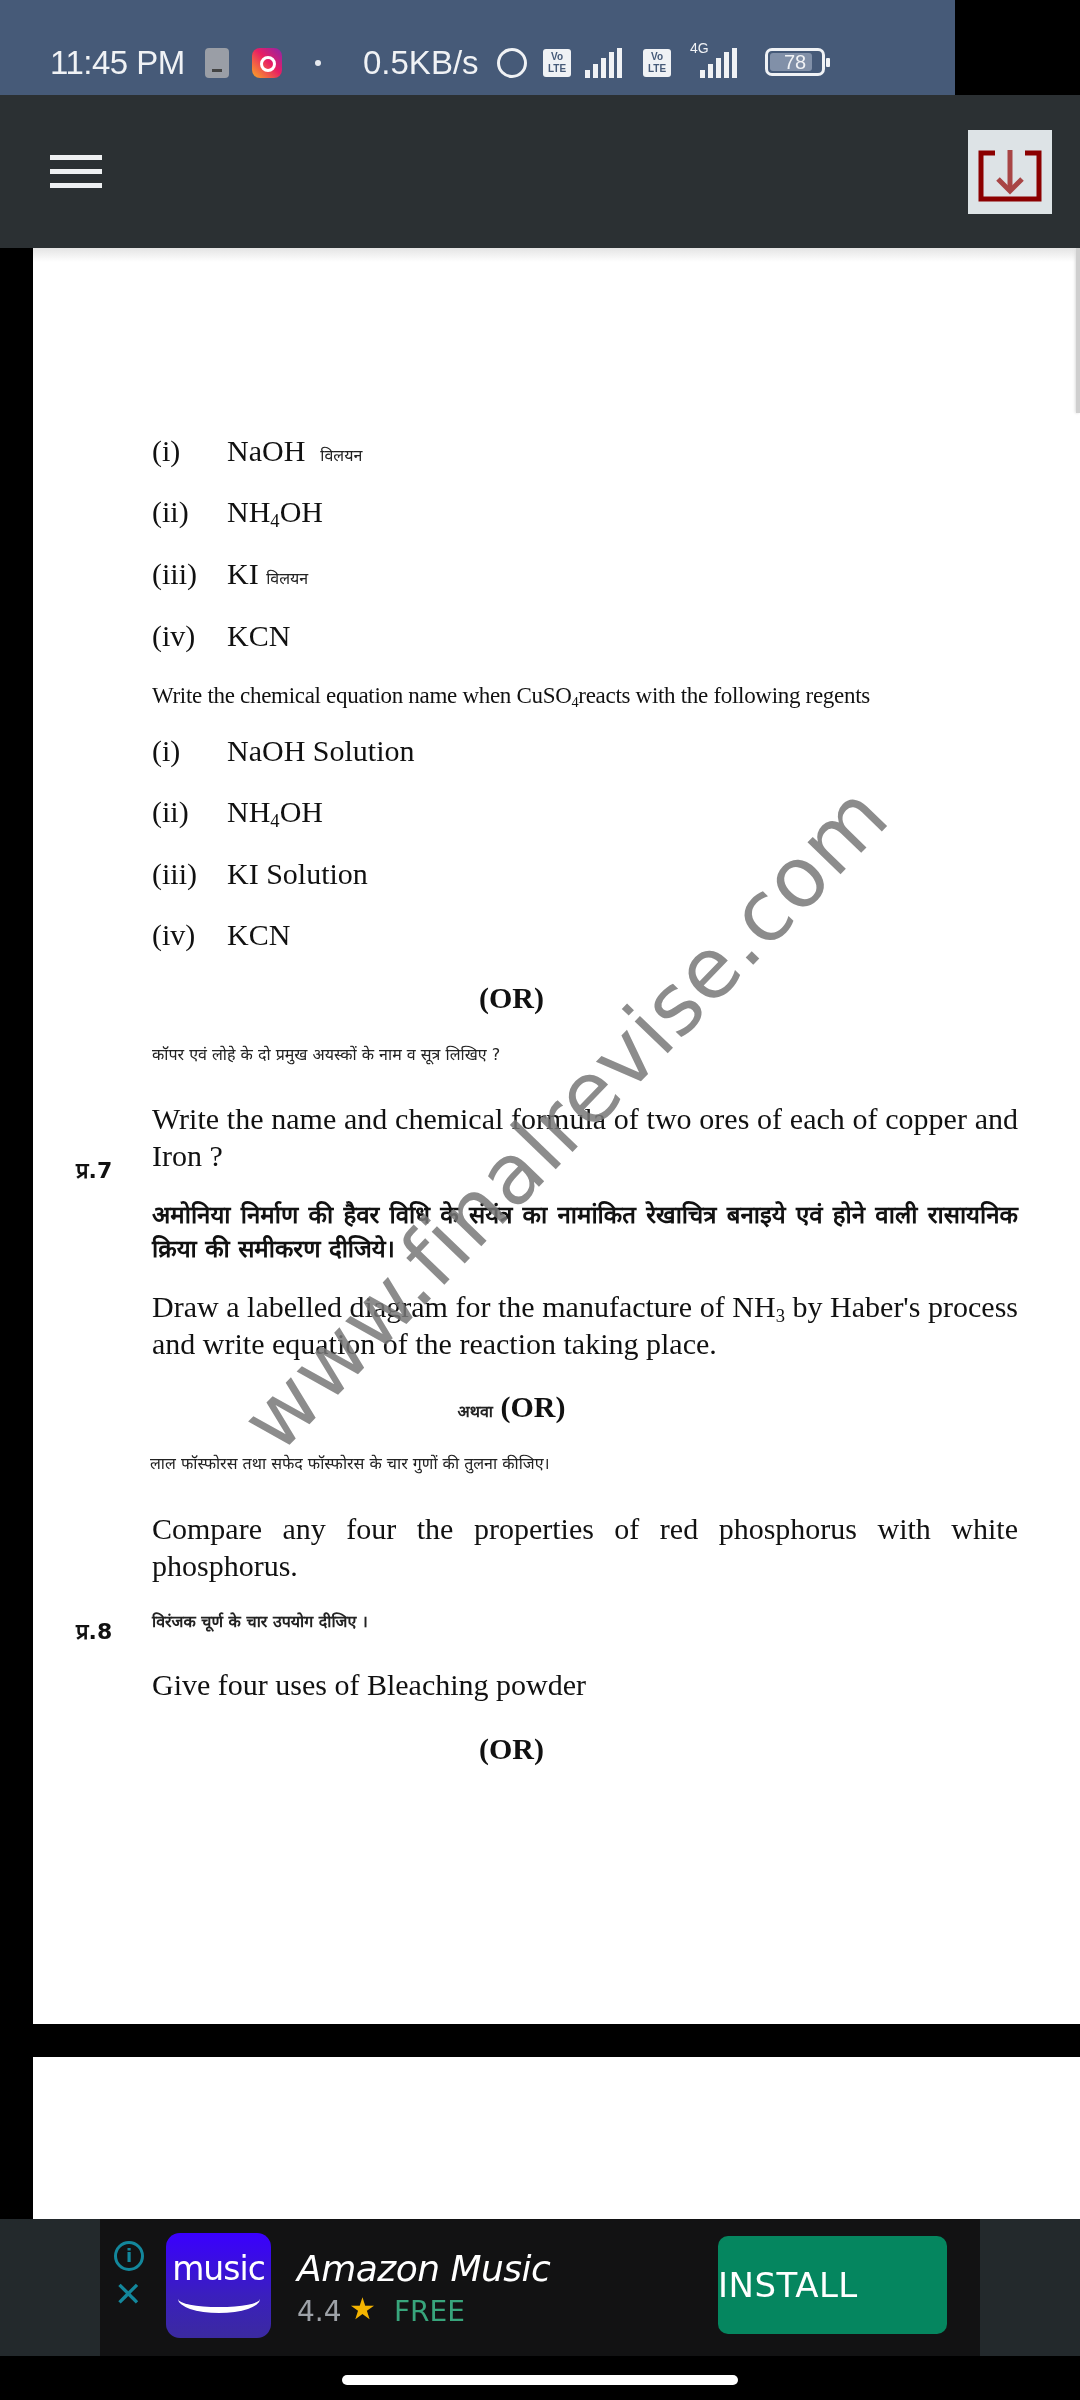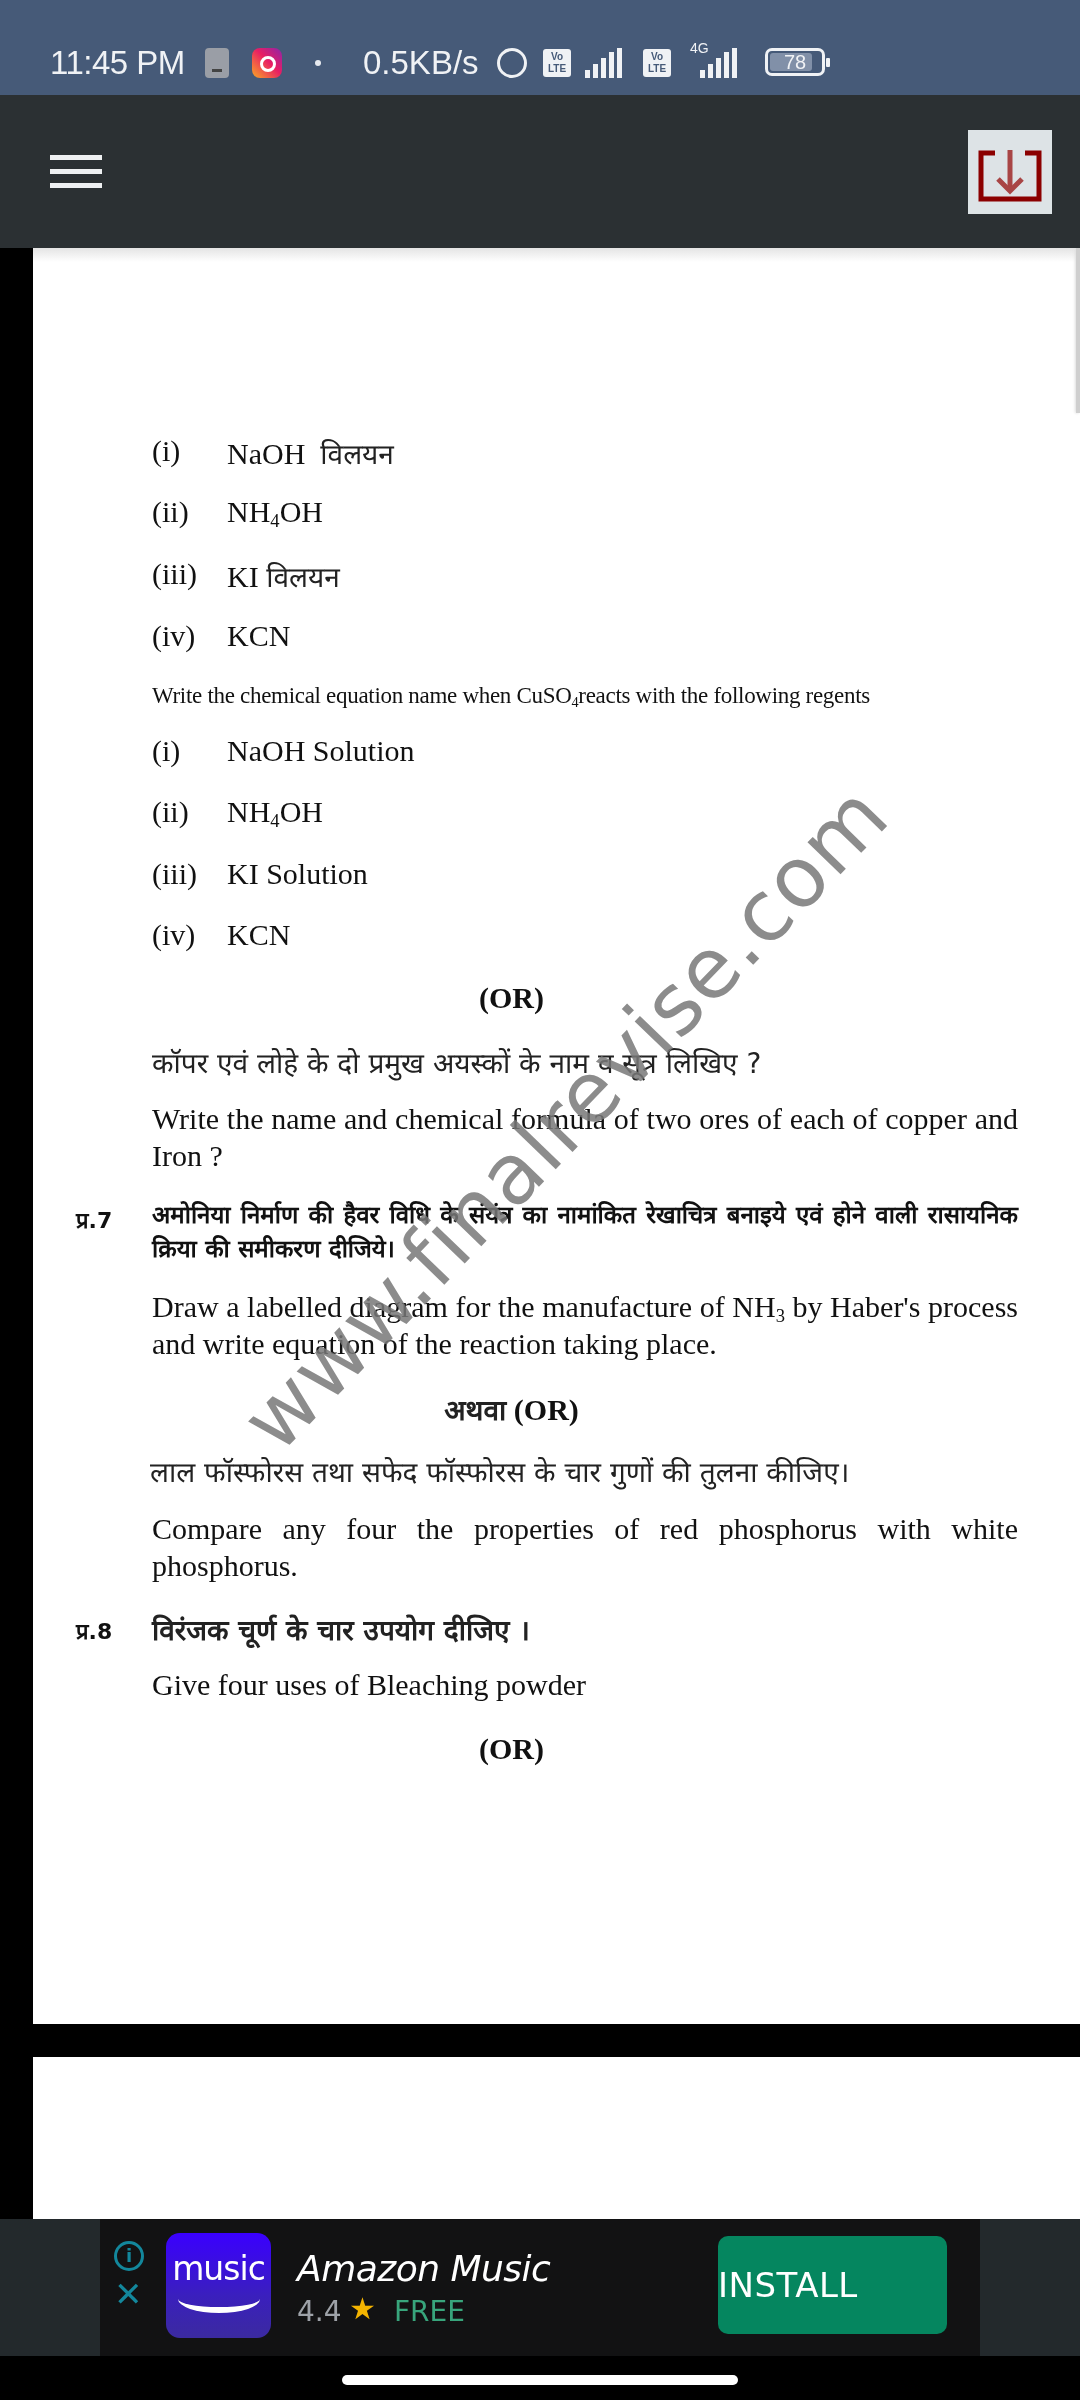--- a/index.html
+++ b/index.html
@@ -1,20 +1,20 @@
 <!DOCTYPE html>
 <html><head>
 <meta charset="utf-8">
 <style>
   * { box-sizing: border-box; margin: 0; padding: 0; }
   html, body { width: 1080px; height: 2400px; overflow: hidden; background: #000; }
   body { position: relative; font-family: "Liberation Sans", sans-serif; }
 
   
-  .statusbar { position: absolute; left: 0; top: 0; width: 1080px; height: 95px; background: #465a78; color: #f0f2f5; }
+  .statusbar { position: absolute; left: 0; top: 0; width: 955px; height: 95px; background: #465a78; color: #f0f2f5; }
   .sb-time { position: absolute; left: 50px; top: 44px; font-size: 33px; letter-spacing: -0.5px; font-family: "Liberation Sans", sans-serif; }
   .sb-dl { position: absolute; left: 205px; top: 48px; width: 24px; height: 30px; background: #9a9ea6; border-radius: 4px; }
   .sb-dl::after { content: ""; position: absolute; left: 7px; top: 5px; width: 10px; height: 16px; border-bottom: 3px solid #444; }
   .sb-insta { position: absolute; left: 252px; top: 48px; width: 30px; height: 30px; border-radius: 8px; background: linear-gradient(45deg,#f9a825,#e91e63 55%,#8e24aa); }
   .sb-insta::after { content: ""; position: absolute; left: 8px; top: 8px; width: 10px; height: 10px; border: 3px solid #fff; border-radius: 50%; }
   .sb-dot { position: absolute; left: 315px; top: 60px; width: 6px; height: 6px; border-radius: 50%; background: #e6e9ef; }
   .sb-speed { position: absolute; left: 363px; top: 44px; font-size: 33px; }
   .sb-alarm { position: absolute; left: 497px; top: 48px; width: 30px; height: 30px; border: 3px solid #f0f2f5; border-radius: 50%; }
   .sb-volte { position: absolute; width: 28px; height: 28px; background: #f0f2f5; color: #465a78; font-size: 10px; font-weight: bold; line-height: 12px; text-align: center; border-radius: 3px; padding-top: 2px; }
   .sb-signal { position: absolute; top: 48px; display: flex; align-items: flex-end; gap: 3px; height: 30px; }
@@ -41,21 +41,21 @@
   .page-shadow { position: absolute; left: 0; top: 0; width: 100%; height: 14px; background: linear-gradient(#e4e4e4, rgba(255,255,255,0)); }
   .scrollbar { position: absolute; right: 0; top: 0; width: 4px; height: 165px; background: #cfcfcf; box-shadow: -1px 0 3px #ddd; }
 
   .doc { position: absolute; left: 0; top: 0; width: 100%; height: 100%; font-family: "Liberation Serif", serif; color: #111; }
   .line { position: absolute; white-space: nowrap; }
   .num { position: absolute; left: 119px; font-size: 30px; }
   .txt { position: absolute; left: 194px; font-size: 30px; }
   .sm { font-size: 24px; }
   .para { position: absolute; left: 119px; width: 866px; font-size: 30px; line-height: 37px; text-align: justify; text-align-last: left; }
   .center { position: absolute; left: 0; width: 100%; text-align: center; font-size: 30px; font-weight: bold; }
-  .hindi { font-family: "DejaVu Sans", sans-serif; font-size: 28px; color: #222; }
+  .hindi { font-family: "DejaVu Sans", sans-serif; font-size: 16px; color: #222; }
   .hindi-bold { font-family: "DejaVu Sans", sans-serif; font-size: 24px; font-weight: bold; line-height: 34px; color: #111; text-align: justify; text-align-last: left; }
   .qno { position: absolute; left: 43px; font-family: "DejaVu Sans", sans-serif; font-size: 22px; font-weight: bold; }
   sub { font-size: 0.62em; vertical-align: -0.25em; line-height: 0; }
 
   .watermark { position: absolute; left: 532px; top: 870px; transform: translate(-50%, -50%) rotate(-46deg); font-family: "DejaVu Sans", sans-serif; font-size: 84px; color: rgba(120,120,120,0.85); white-space: nowrap; letter-spacing: 1px; pointer-events: none; }
 
   
   .ad { position: absolute; left: 0; top: 2219px; width: 1080px; height: 137px; background: #23292c; }
   .ad-inner { position: absolute; left: 100px; top: 0; width: 880px; height: 137px; background: #121213; }
   .ad-info { position: absolute; left: 107px; top: 2233px; }
@@ -162,21 +162,21 @@
       <div class="line" style="top:670px;">
         <span class="num" style="left:119px">(iv)</span>
         <span class="txt">KCN</span>
       </div>
 
       <div class="center" style="top:733px; left:-45px;">(OR)</div>
 
       <div class="line hindi" style="left:119px; top:795px;">कॉपर एवं लोहे के दो प्रमुख अयस्कों के नाम व सूत्र लिखिए ?</div>
       <div class="para" style="top:852px;">Write the name and chemical formula of two ores of each of copper and Iron ?</div>
 
-      <div class="qno" style="top:956px;">प्र.7</div>
+      <div class="qno" style="top:906px;">प्र.7</div>
       <div class="para hindi-bold" style="top:950px;">अमोनिया निर्माण की हैवर विधि के संयंत्र का नामांकित रेखाचित्र बनाइये एवं होने वाली रासायनिक क्रिया की समीकरण दीजिये।</div>
       <div class="para" style="top:1040px;"><span>Draw a labelled diagram for the manufacture of NH</span><sub>3</sub><span> by Haber's process and write equation of the reaction taking place.</span></div>
 
       <div class="center" style="top:1142px; left:-45px;"><span class="hindi" style="font-weight:bold;">अथवा</span> <span>(OR)</span></div>
 
       <div class="line hindi" style="left:117px; top:1204px;">लाल फॉस्फोरस तथा सफेद फॉस्फोरस के चार गुणों की तुलना कीजिए।</div>
       <div class="para" style="top:1262px;">Compare any four the properties of red phosphorus with white phosphorus.</div>
 
       <div class="qno" style="top:1367px;">प्र.8</div>
       <div class="line hindi" style="left:119px; top:1362px; font-weight:bold;">विरंजक चूर्ण के चार उपयोग दीजिए ।</div>

